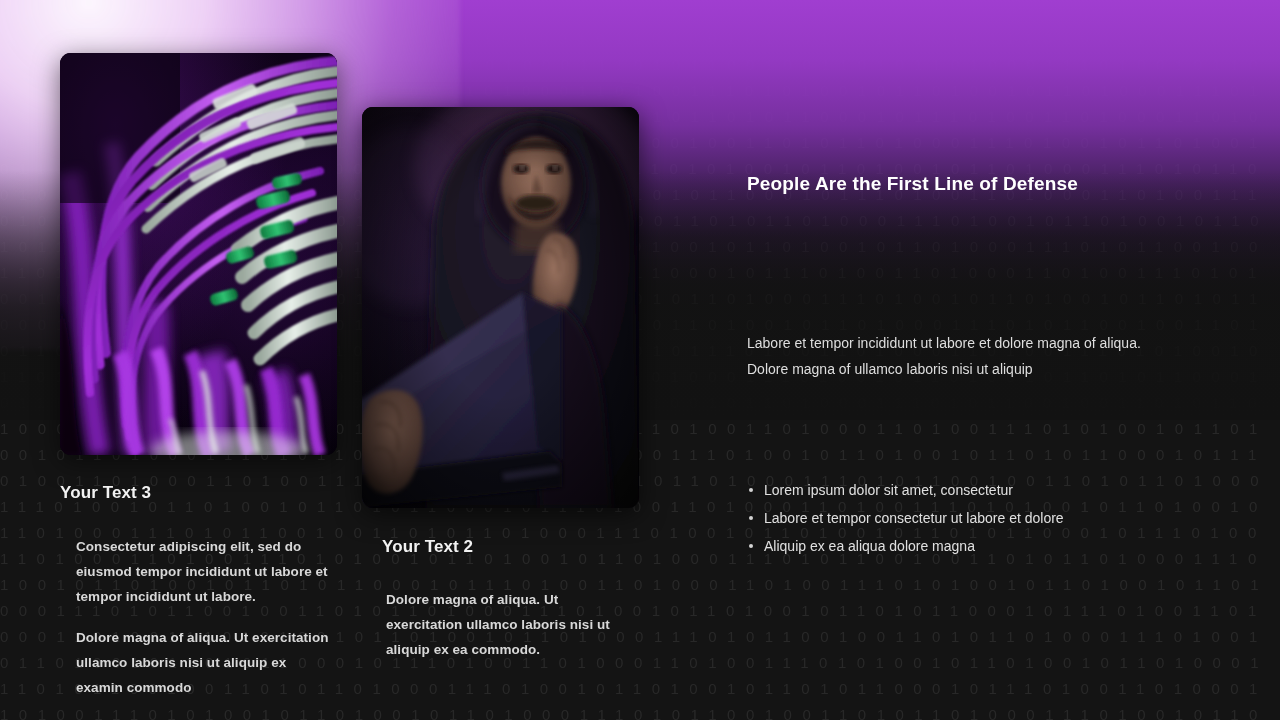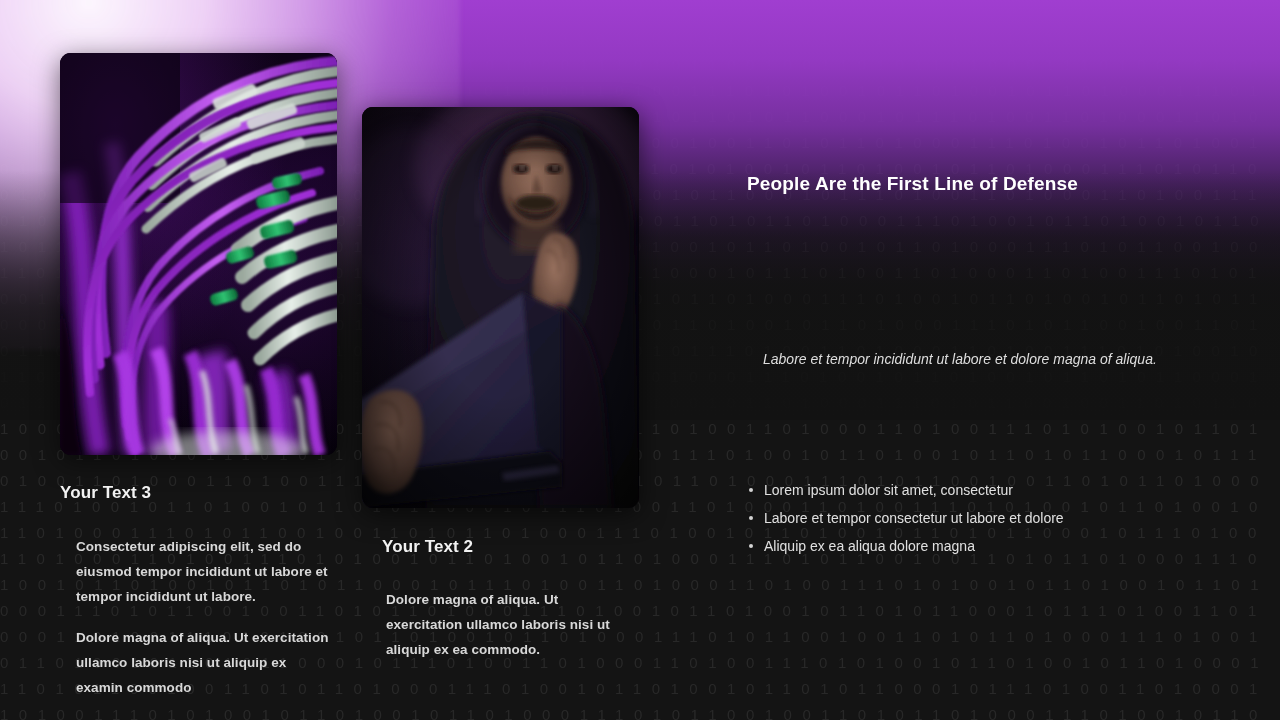--- a/index.html
+++ b/index.html
@@ -183,21 +183,21 @@
   }
   .lead {
     position: absolute;
     left: 747px;
     top: 331px;
     width: 480px;
     color: #dedede;
     font-size: 14px;
     line-height: 25.5px;
   }
-  .lead p { margin: 16px; font-style: italic; }
+  .lead p { margin: 0; }
 
   .bullets {
     position: absolute;
     left: 747px;
     top: 476px;
     width: 430px;
     margin: 0;
     padding: 0;
     list-style: none;
   }
@@ -436,20 +436,21 @@
 
   <div class="col-title c2-title">Your Text 2</div>
   <div class="col-body c2-body">
     <p>Dolore magna of aliqua. Ut exercitation ullamco laboris nisi ut aliquip ex ea commodo.</p>
   </div>
 
   <div class="eyebrow">People Are the First Line of Defense</div>
 
   <div class="lead">
     <p>Labore et tempor incididunt ut labore et dolore magna of aliqua.</p>
+    <p>Dolore magna of ullamco laboris nisi ut aliquip</p>
   </div>
 
   <ul class="bullets">
     <li>
       <span class="dot"></span>
       <span>Lorem ipsum dolor sit amet, consectetur</span>
     </li>
     <li>
       <span class="dot"></span>
       <span>Labore et tempor consectetur ut labore et dolore</span>

